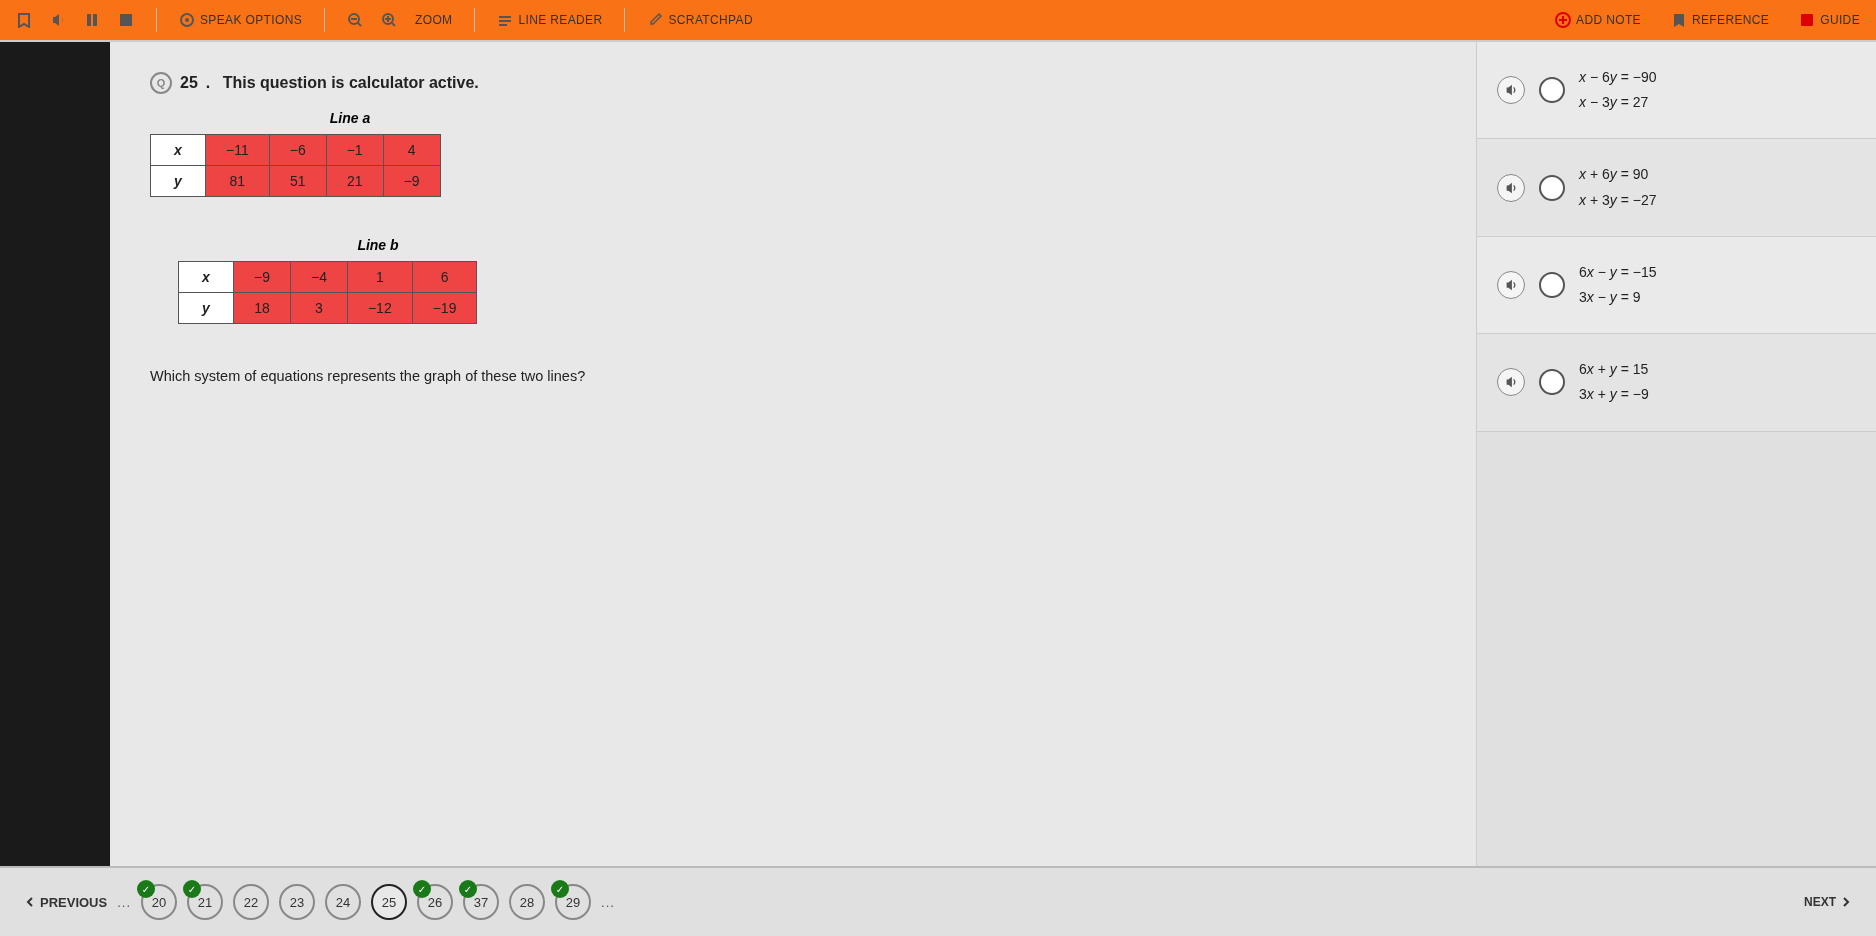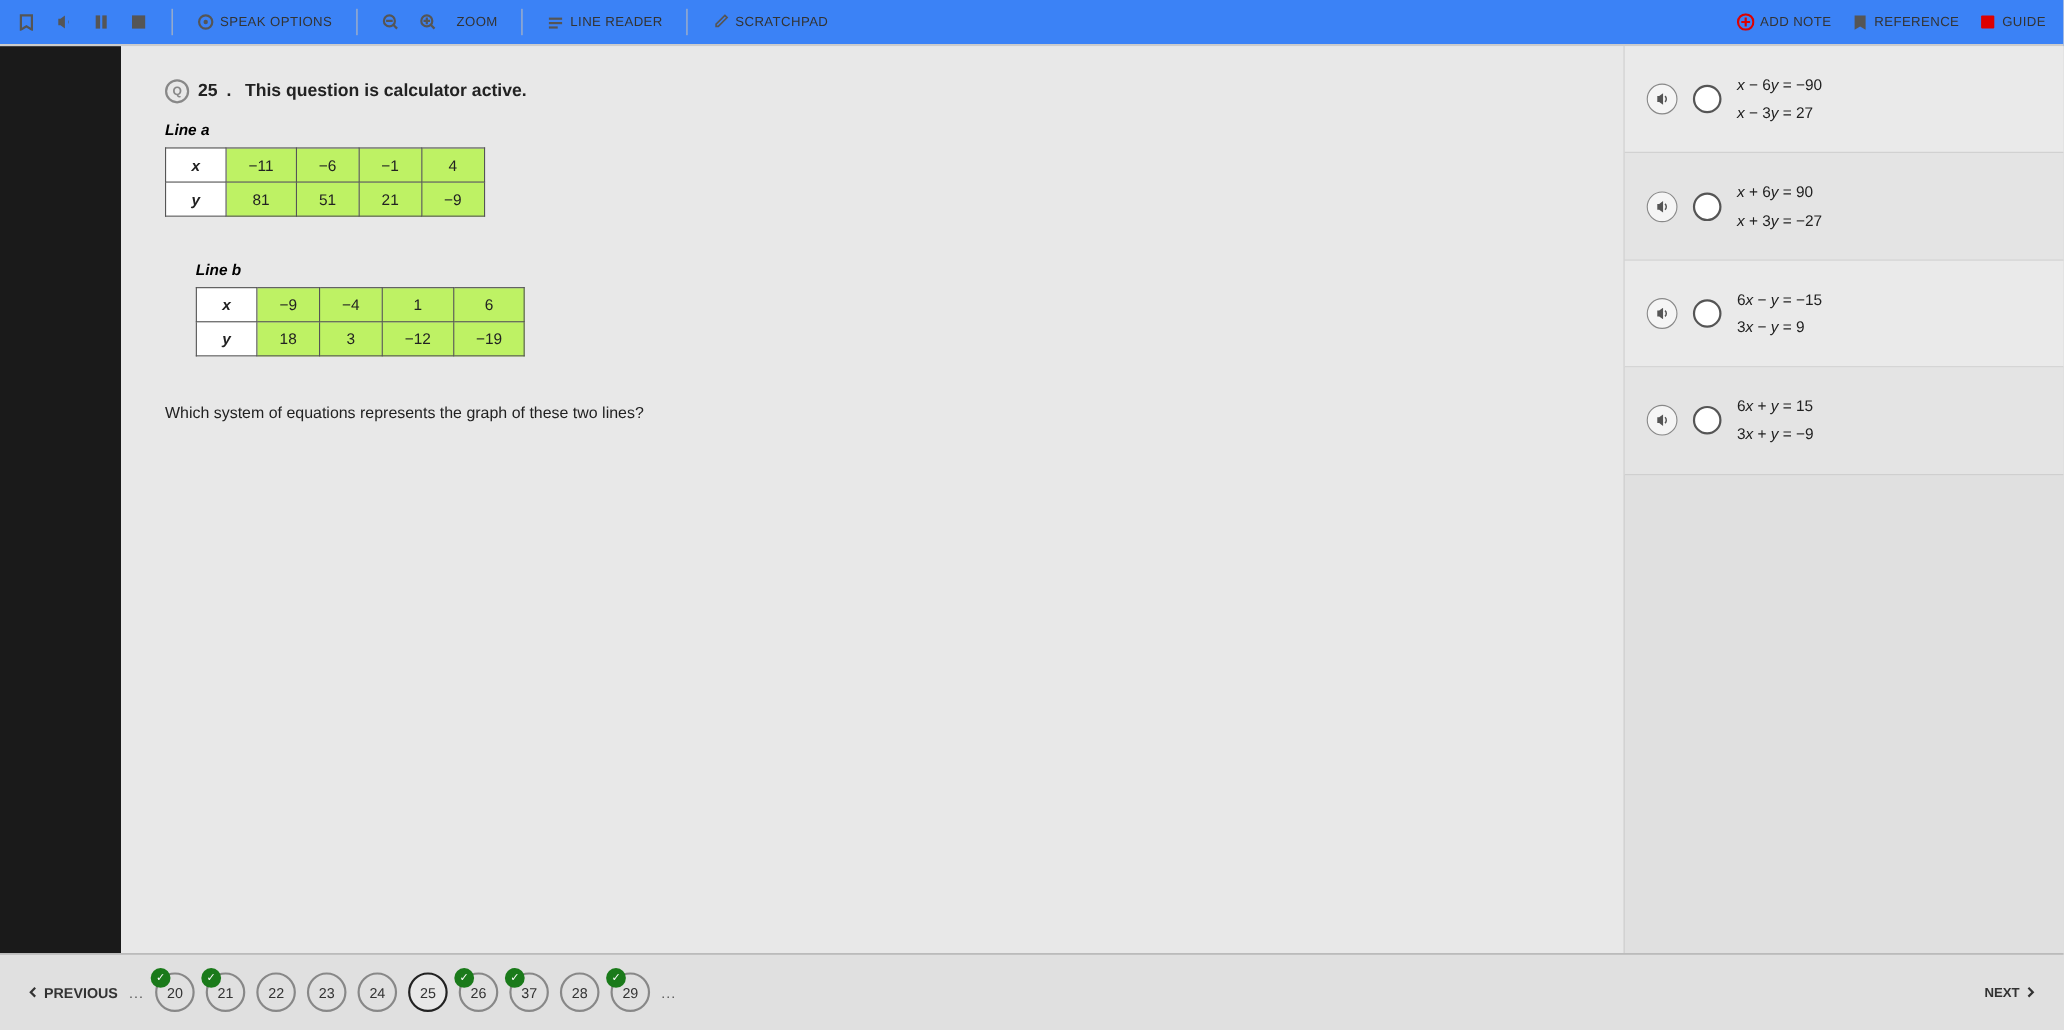--- a/index.html
+++ b/index.html
@@ -6,41 +6,41 @@
     body {
       font-family: Arial, sans-serif;
       background: #d0d0d0;
       width: 1876px;
       min-height: 936px;
       overflow-x: hidden;
     }
 
     
     .toolbar {
-      background: #3b82f6;
+      background: #f97316;
       border-bottom: 2px solid #ccc;
       display: flex;
       align-items: center;
       padding: 6px 16px;
       gap: 18px;
       height: 42px;
     }
     .toolbar-item {
       display: flex;
       align-items: center;
       gap: 5px;
       font-size: 12px;
       color: #333;
       cursor: pointer;
       font-weight: 500;
       letter-spacing: 0.03em;
     }
     .toolbar-item svg { width: 16px; height: 16px; }
     .toolbar-sep { width: 1px; height: 24px; background: #bbb; margin: 0 4px; }
-    .toolbar-right { margin-left: auto; display: flex; gap: 18px; align-items: center; }
+    .toolbar-right { margin-left: auto; display: flex; gap: 30px; align-items: center; }
 
     
     .main {
       display: flex;
       background: #e8e8e8;
       min-height: 894px;
     }
 
     
     .left-panel {
@@ -88,36 +88,36 @@
       max-width: 680px;
     }
 
     .table-section {
       margin-bottom: 20px;
     }
     .table-label {
       font-size: 14px;
       font-weight: bold;
       margin-bottom: 8px;
-      text-align: left;
+      text-align: center;
       width: 400px;
       font-style: italic;
     }
     .data-table {
       border-collapse: collapse;
       margin-bottom: 4px;
     }
     .data-table td {
       border: 1px solid #555;
       padding: 7px 20px;
       font-size: 14px;
       color: #222;
       text-align: center;
       min-width: 55px;
-      background: #bef264;
+      background: #ef4444;
     }
     .data-table td.row-header {
       font-style: italic;
       font-weight: bold;
       background: #fff;
     }
 
     .sub-question {
       font-size: 14.5px;
       color: #222;

